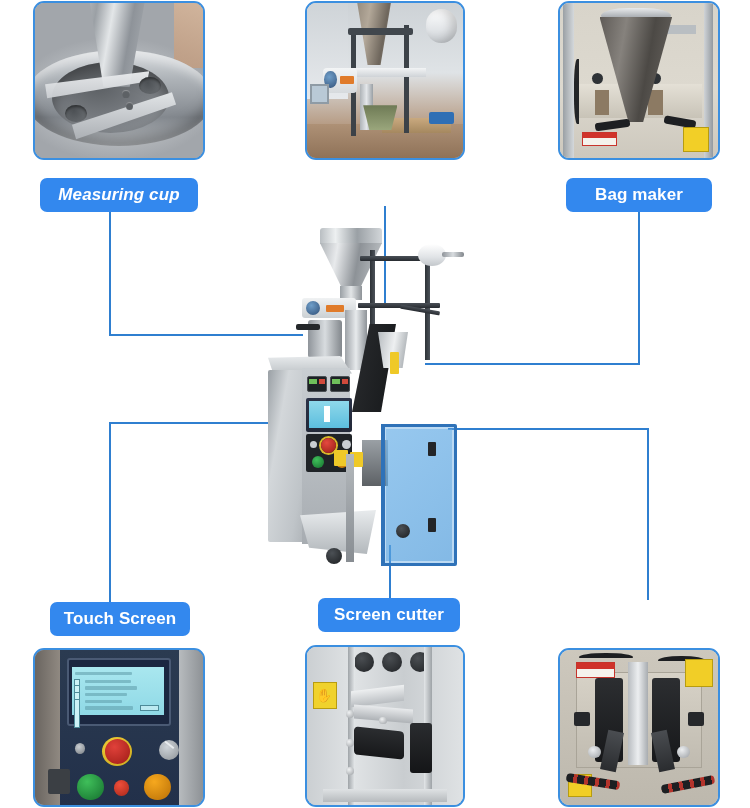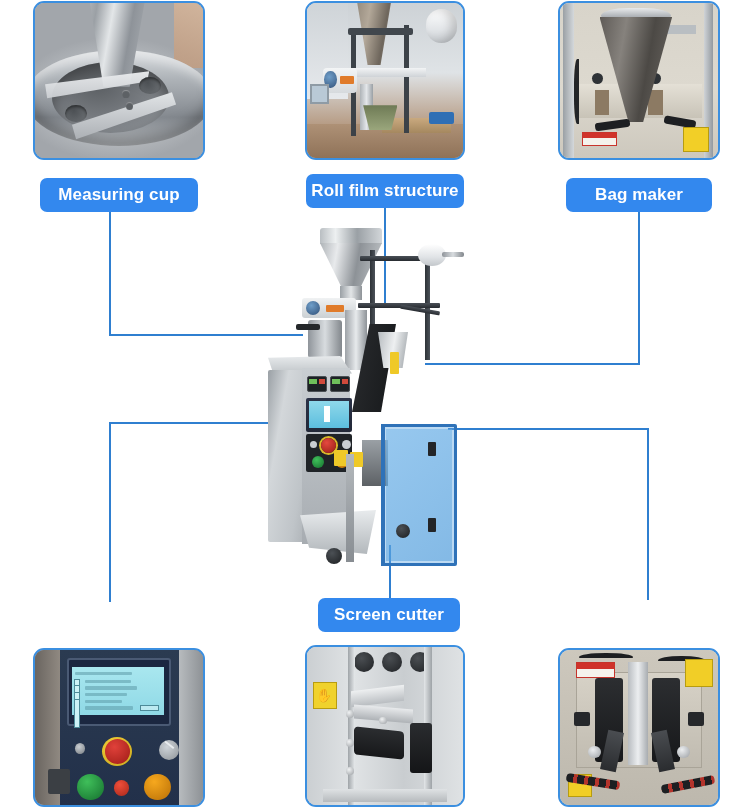--- a/index.html
+++ b/index.html
@@ -421,21 +421,21 @@
         <div class="cone"></div>
         <div class="vane1"></div>
         <div class="vane2"></div>
         <div class="hole" style="left:62%; top:48%;"></div>
         <div class="hole" style="left:18%; top:66%;"></div>
         <div class="bolt" style="left:52%; top:56%;"></div>
         <div class="bolt" style="left:54%; top:64%;"></div>
       </div>
     </div>
   </div>
-  <div class="pill" style="left:40px; top:178px; width:158px;">
+  <div class="pill" style="left:40px; top:178px; width:158px;font-style:italic;">
     <span>Measuring cup</span>
   </div>
 
   <div class="photo-frame" style="left:305px; top:1px; width:160px; height:159px;">
     <div class="photo-inner">
       <div class="pc-roll">
         <div class="wallL"></div>
         <div class="floor"></div>
         <div class="pallet"></div>
         <div class="hopper"></div>
@@ -447,23 +447,20 @@
         <div class="motor"></div>
         <div class="motorface"></div>
         <div class="orange"></div>
         <div class="tube"></div>
         <div class="pan"></div>
         <div class="blue"></div>
         <div class="hmi"></div>
       </div>
     </div>
   </div>
-  <div class="pill" style="left:306px; top:174px; width:158px;">
-    <span>Roll film structure</span>
-  </div>
 
   <div class="photo-frame" style="left:558px; top:1px; width:162px; height:159px;">
     <div class="photo-inner">
       <div class="pc-bag">
         <div class="frameL"></div>
         <div class="frameR"></div>
         <div class="gray"></div>
         <div class="shelf"></div>
         <div class="blockA"></div>
         <div class="blockB"></div>
@@ -476,20 +473,23 @@
         <div class="cordB"></div>
         <div class="redlbl"></div>
         <div class="ylw"></div>
       </div>
     </div>
   </div>
   <div class="pill" style="left:566px; top:178px; width:146px;">
     <span>Bag maker</span>
   </div>
 
+  <div class="pill" style="left:50px; top:602px; width:140px;">
+    <span>Touch Screen</span>
+  </div>
   <div class="photo-frame" style="left:33px; top:648px; width:172px; height:159px;">
     <div class="photo-inner">
       <div class="pc-touch">
         <div class="bodyL"></div>
         <div class="bodyR"></div>
         <div class="panel"></div>
         <div class="bezel"></div>
         <div class="screen">
           <div class="srow" style="top:10%; width:62%;"></div>
           <div class="schk" style="top:24%;"></div>

